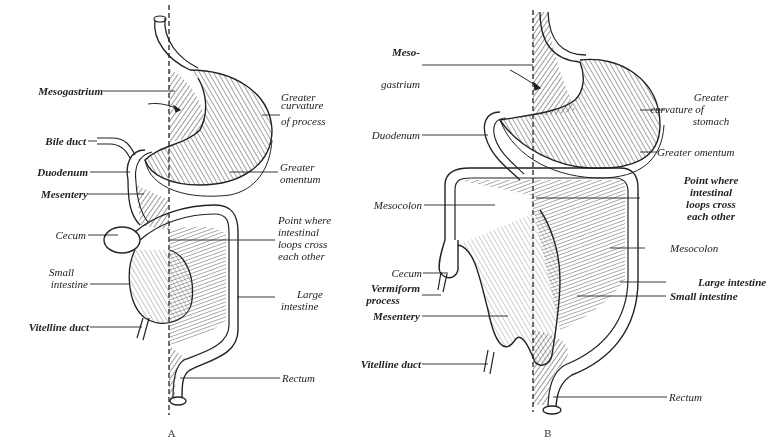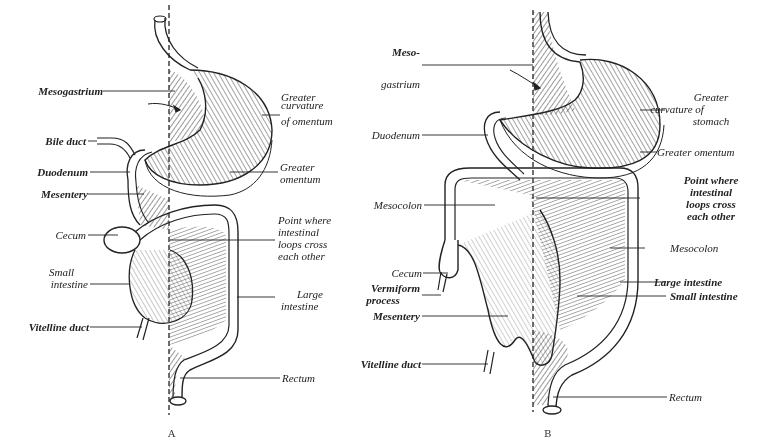--- a/index.html
+++ b/index.html
@@ -160,21 +160,21 @@
 <div class="lbl r bold" style="left:20px;top:135px;width:66px;">Bile duct</div>
 <div class="lbl r bold" style="left:15px;top:166px;width:73px;">Duodenum</div>
 <div class="lbl r bold" style="left:15px;top:188px;width:73px;">Mesentery</div>
 <div class="lbl r" style="left:15px;top:229px;width:71px;">Cecum</div>
 <div class="lbl r" style="left:1px;top:266px;width:73px;">Small</div>
 <div class="lbl r" style="left:15px;top:278px;width:73px;">intestine</div>
 <div class="lbl r bold" style="left:5px;top:321px;width:84px;">Vitelline duct</div>
 
 <div class="lbl" style="left:281px;top:91px;">Greater</div>
 <div class="lbl" style="left:281px;top:99px;">curvature</div>
-<div class="lbl" style="left:281px;top:115px;">of omentum</div>
+<div class="lbl" style="left:281px;top:115px;">of process</div>
 <div class="lbl" style="left:280px;top:161px;">Greater</div>
 <div class="lbl" style="left:280px;top:173px;">omentum</div>
 <div class="lbl" style="left:278px;top:214px;">Point where</div>
 <div class="lbl" style="left:278px;top:226px;">intestinal</div>
 <div class="lbl" style="left:278px;top:238px;">loops cross</div>
 <div class="lbl" style="left:278px;top:250px;">each other</div>
 <div class="lbl" style="left:297px;top:288px;">Large</div>
 <div class="lbl" style="left:281px;top:300px;">intestine</div>
 <div class="lbl" style="left:282px;top:372px;">Rectum</div>
 
@@ -192,19 +192,19 @@
 
 <div class="lbl c" style="left:666px;top:91px;width:90px;">Greater</div>
 <div class="lbl c" style="left:632px;top:103px;width:90px;">curvature of</div>
 <div class="lbl c" style="left:666px;top:115px;width:90px;">stomach</div>
 <div class="lbl" style="left:657px;top:146px;">Greater omentum</div>
 <div class="lbl c bold" style="left:666px;top:174px;width:90px;">Point where</div>
 <div class="lbl c bold" style="left:666px;top:186px;width:90px;">intestinal</div>
 <div class="lbl c bold" style="left:666px;top:198px;width:90px;">loops cross</div>
 <div class="lbl c bold" style="left:666px;top:210px;width:90px;">each other</div>
 <div class="lbl" style="left:670px;top:242px;">Mesocolon</div>
-<div class="lbl bold" style="left:654px;top:276px;">Large intestine</div>
+<div class="lbl bold" style="left:698px;top:276px;">Large intestine</div>
 <div class="lbl bold" style="left:670px;top:290px;">Small intestine</div>
 <div class="lbl" style="left:669px;top:391px;">Rectum</div>
 
 <div class="fig" style="left:544px;top:428px;">B</div>
 
 </div>
 
 </body></html>

